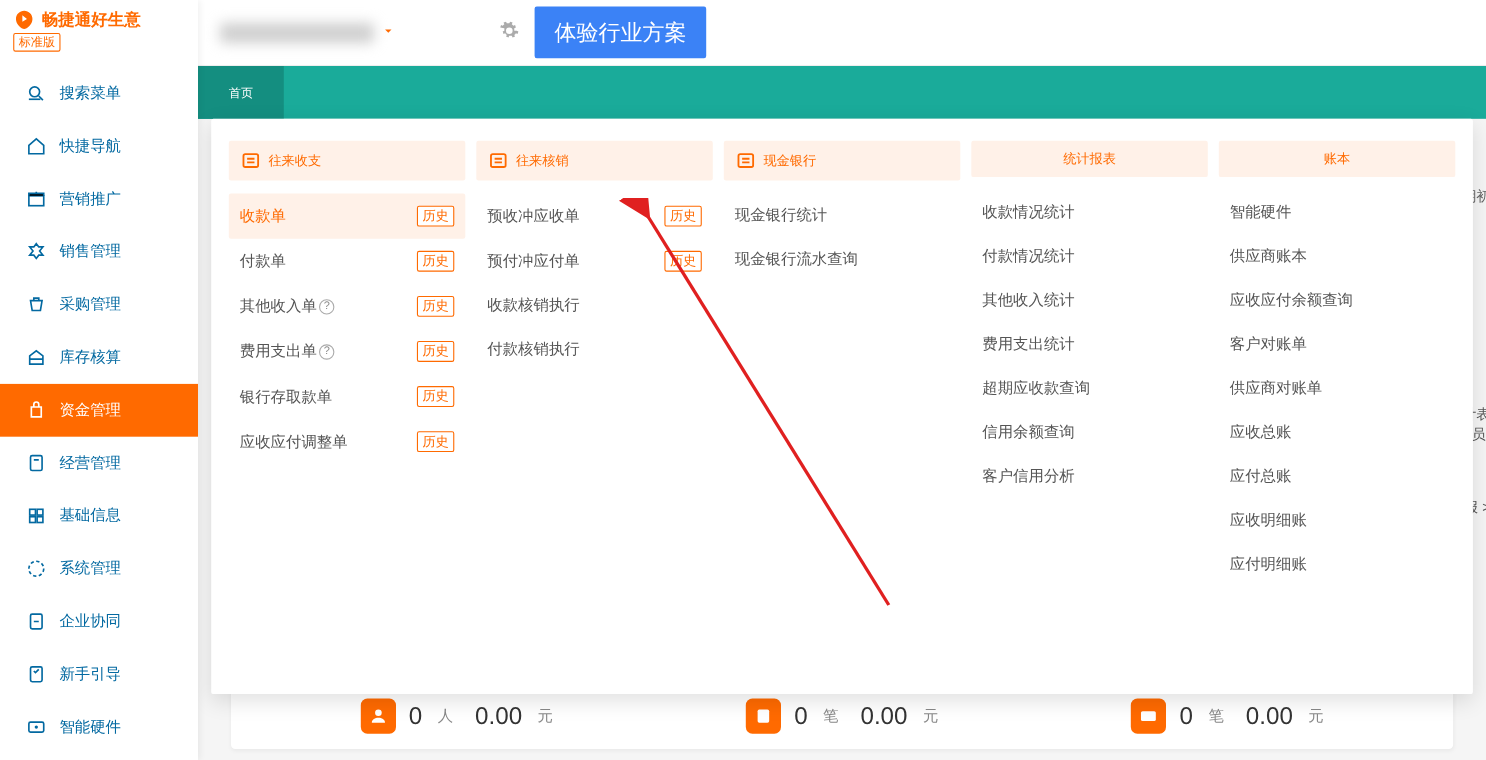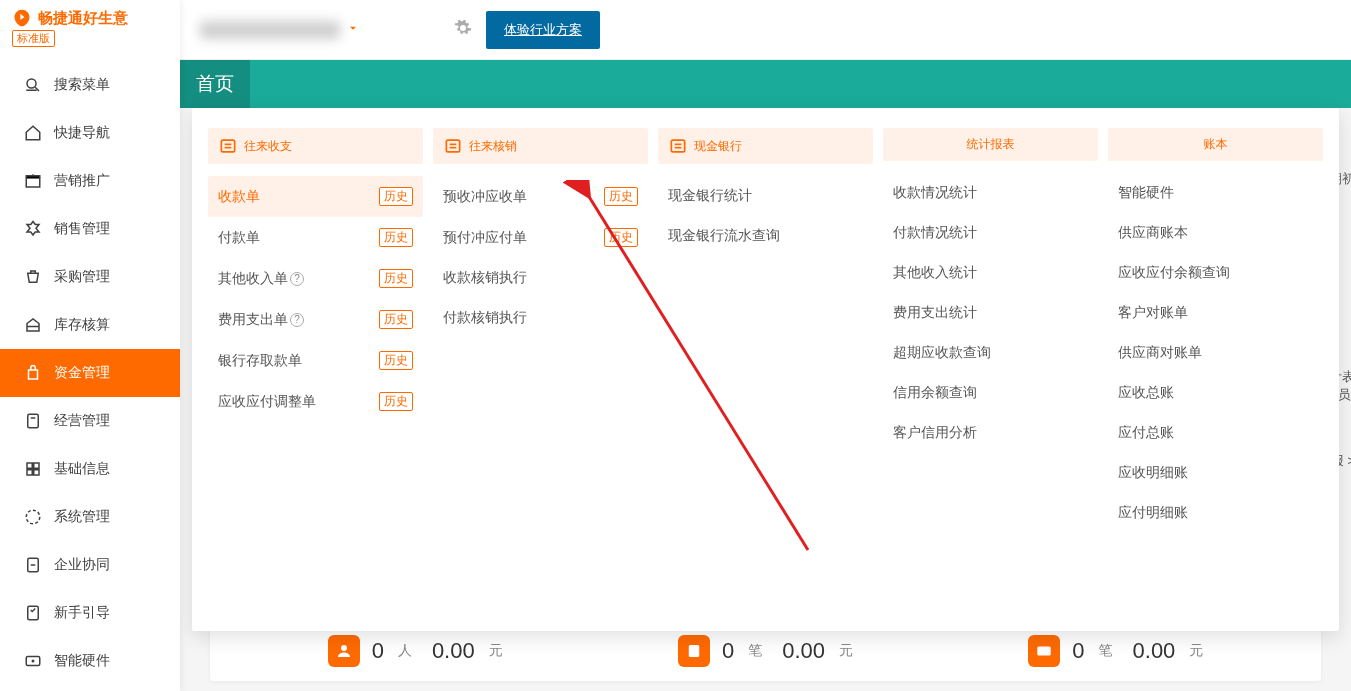--- a/index.html
+++ b/index.html
@@ -40,21 +40,21 @@
       padding: 0 4px;
       margin-top: 2px;
     }
     .sidebar-menu { list-style: none; padding-top: 8px; }
     .sidebar-item {
       display: flex;
       align-items: center;
       gap: 12px;
       height: 48px;
       padding: 0 24px;
-      color: #404040;
+      color: #0369a1;
       cursor: pointer;
     }
     .sidebar-item.active {
       background: #ff6a00;
       color: #fff;
     }
     .sidebar-icon {
       width: 18px; height: 18px;
       display: inline-flex;
       align-items: center; justify-content: center;
@@ -89,41 +89,40 @@
     }
     .org-blur {
       filter: blur(6px);
       background: #cfcfcf;
       width: 140px; height: 18px;
       border-radius: 3px;
     }
     .chevron { color: #ff6a00; }
     .gear { color: #888; cursor: pointer; }
     .cta-btn {
-      background: #0369a1;
+      background: #3b82f6;
       color: #fff;
       border: none;
       padding: 10px 18px;
-      font-size: 13px;
+      font-size: 20px;
       border-radius: 2px;
       cursor: pointer;
-      text-decoration: underline;
     }
     .tabbar {
       height: 48px;
       background: #1aab9a;
       display: flex;
       align-items: stretch;
     }
     .tab {
-      padding: 0 16px;
+      padding: 0 28px;
       display: flex;
       align-items: center;
       color: #fff;
-      font-size: 19px;
+      font-size: 11px;
       background: #148e80;
     }
     
     
     .mega {
       position: absolute;
       top: 108px;
       left: 12px;
       right: 12px;
       bottom: 60px;

